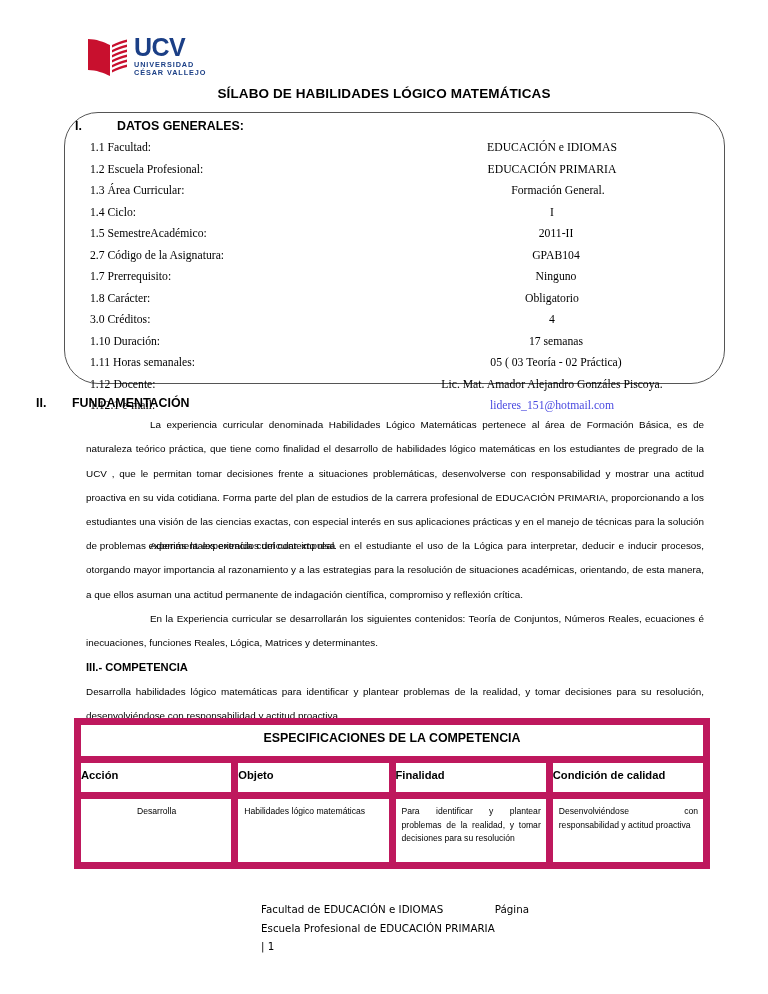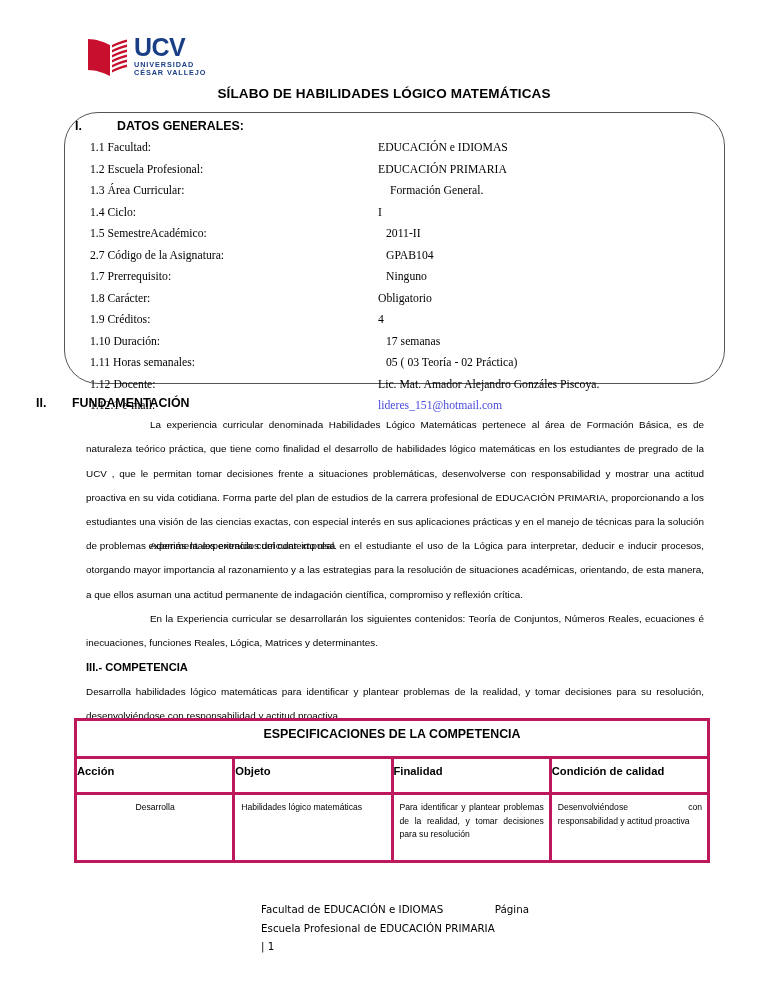--- a/index.html
+++ b/index.html
@@ -101,21 +101,21 @@
   .datos-head .num { width: 42px; }
 
   .row {
     display: flex;
     font-size: 11.7px;
     line-height: 21.5px;
     padding-left: 25px;
     font-family: Liberation Serif, serif;
   }
   .row .lbl { width: 288px; flex: none; }
-  .row .val { flex: 1; }
+  .row .val { flex: 1; text-align: center; }
   .row .val.indent1 { padding-left: 12px; }
   .row .val.indent2 { padding-left: 8px; }
   .email { color: #4a4ae0; }
 
   
   .sec-head {
     display: flex;
     font-size: 12.4px;
     font-weight: bold;
     position: absolute;
@@ -159,21 +159,21 @@
   
   .spec-table {
     position: absolute;
     left: 74px;
     top: 718px;
     width: 636px;
     border-collapse: collapse;
     table-layout: fixed;
   }
   .spec-table td, .spec-table th {
-    border: 3px solid #be185d;
+    border: 7px solid #be185d;
     padding: 0;
     vertical-align: top;
   }
   .spec-title-cell {
     text-align: center;
     font-size: 12.4px;
     font-weight: bold;
     height: 38px;
     padding-top: 6px !important;
   }
@@ -272,21 +272,21 @@
       </div>
       <div class="row">
         <span class="lbl">1.7  Prerrequisito:</span>
         <span class="val indent2">Ninguno</span>
       </div>
       <div class="row">
         <span class="lbl">1.8 Carácter:</span>
         <span class="val">Obligatorio</span>
       </div>
       <div class="row">
-        <span class="lbl">1.9 Créditos:</span>
+        <span class="lbl">3.0 Créditos:</span>
         <span class="val">4</span>
       </div>
       <div class="row">
         <span class="lbl">1.10 Duración:</span>
         <span class="val indent2">17 semanas</span>
       </div>
       <div class="row">
         <span class="lbl">1.11 Horas semanales:</span>
         <span class="val indent2">05 (  03  Teoría -  02  Práctica)</span>
       </div>

